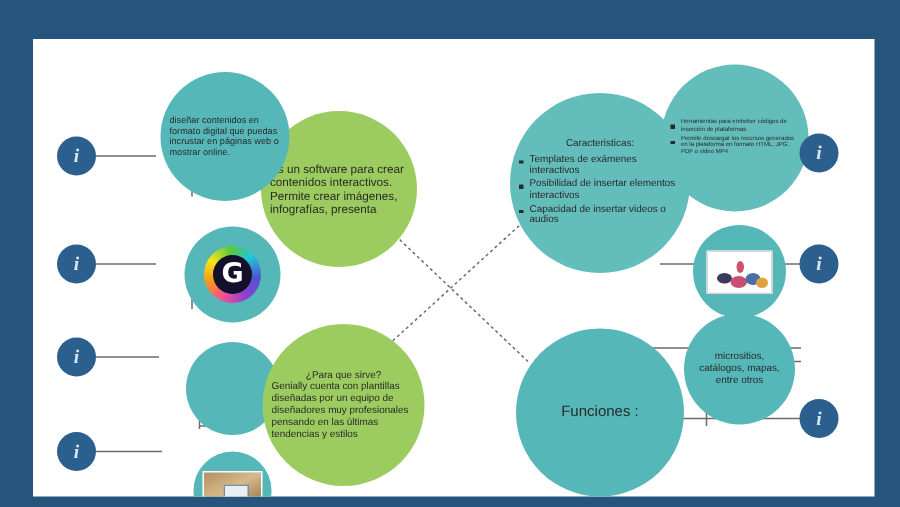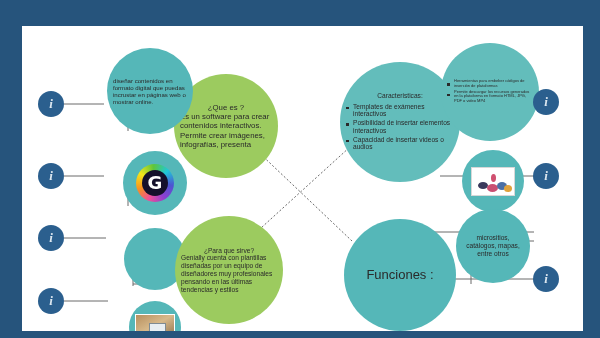--- a/index.html
+++ b/index.html
@@ -83,21 +83,21 @@
   #n-parasirve{ left: 153px; top: 190px; width: 108px; height: 108px; }
   #n-parasirve .txt { font-size: 6.6px; }
   #n-carac   { left: 318px; top: 36px; width: 120px; height: 120px; }
   #n-carac .txt { font-size: 6.6px; }
   #n-herram  { left: 419px; top: 17px; width: 98px; height: 98px; }
   #n-herram .txt { font-size: 4.0px; }
   #n-photo2  { left: 440px; top: 124px; width: 62px; height: 62px; }
   #n-micro   { left: 434px; top: 183px; width: 74px; height: 74px; }
   #n-micro .txt { font-size: 6.6px; }
   #n-func    { left: 322px; top: 193px; width: 112px; height: 112px; }
-  #n-func .txt { font-size: 13px; }
+  #n-func .txt { font-size: 10px; }
   
   .logo-ring {
     width: 38px; height: 38px; border-radius: 50%;
     background: conic-gradient(from 200deg,
       #f04e98, #f7941e, #f5e61a, #5ec63a, #1fc8d8, #4b56d2, #8e3fd0, #f04e98);
     display: flex; align-items: center; justify-content: center;
   }
   .logo-inner {
     width: 26px; height: 26px; border-radius: 50%;
     background: #14102b;
@@ -166,21 +166,20 @@
       <line x1="418" y1="150" x2="512" y2="150" stroke="#6b6b6b" stroke-width="1"></line>
       <line x1="386" y1="206" x2="512" y2="206" stroke="#6b6b6b" stroke-width="1"></line>
       <line x1="470" y1="215" x2="512" y2="215" stroke="#6b6b6b" stroke-width="1"></line>
       <line x1="404" y1="253" x2="512" y2="253" stroke="#6b6b6b" stroke-width="1"></line>
 
       <line x1="111" y1="258" x2="150" y2="258" stroke="#6b6b6b" stroke-width="1"></line>
     </svg>
 
     <div class="node green" id="n-quees">
       <div class="txt">
-        <span class="ttl">¿Que es ?</span>
         <span>Es un software para crear contenidos interactivos. Permite crear imágenes, infografías, presenta</span>
       </div>
     </div>
 
     <div class="node teal" id="n-disenar">
       <div class="txt">diseñar contenidos en formato digital que puedas incrustar en páginas web o mostrar online.</div>
     </div>
 
     <div class="node teal" id="n-logo">
       <div class="logo-ring">

